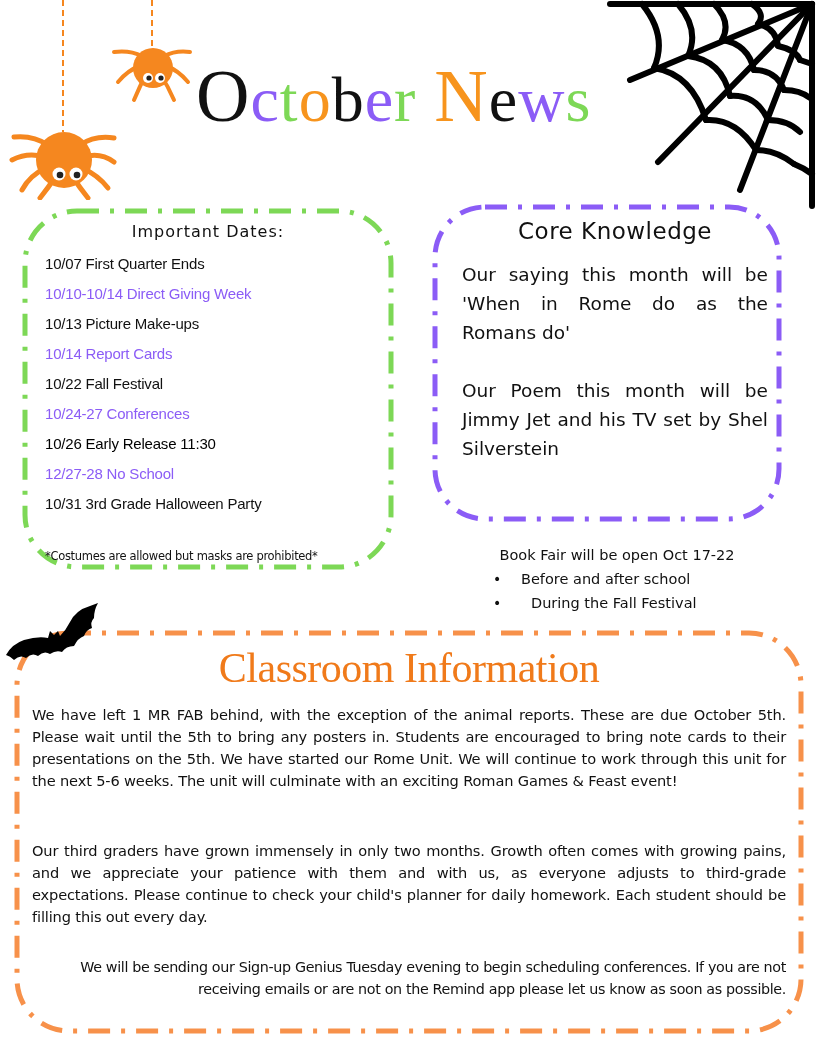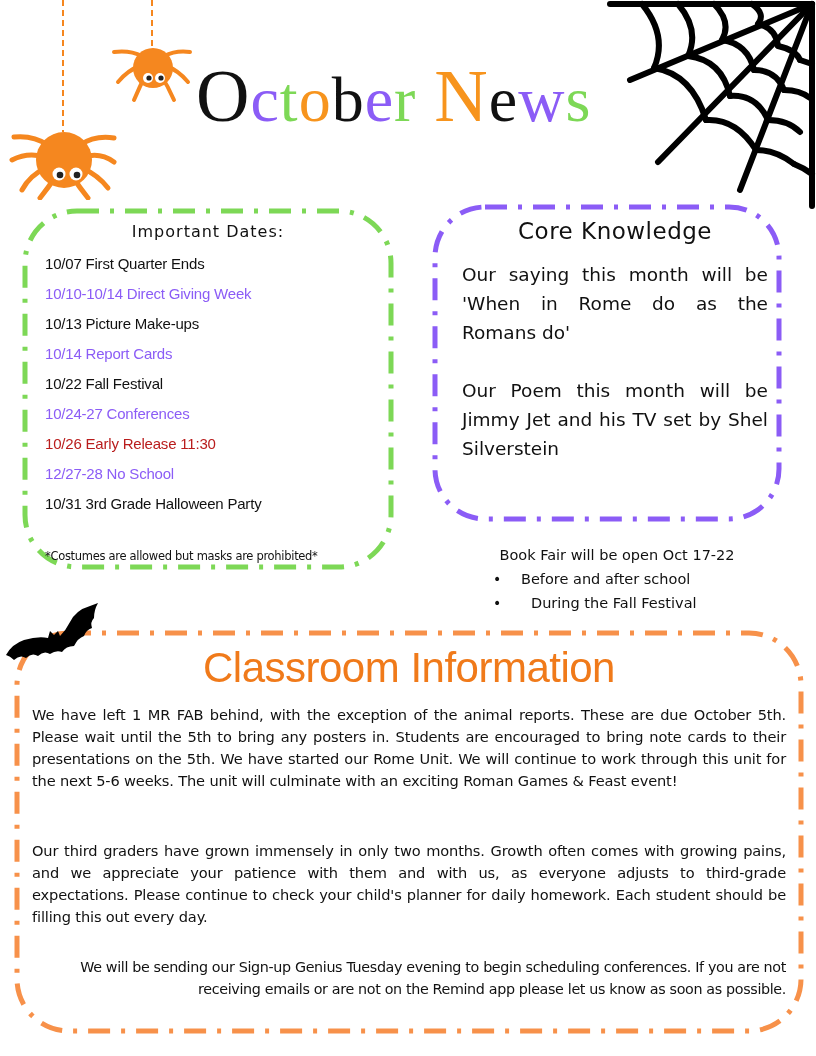--- a/index.html
+++ b/index.html
@@ -63,21 +63,21 @@
     height: 24px; line-height: 24px; position: relative; padding-left: 31px;
   }
   .bookfair-list li .bullet { position: absolute; left: 3px; top: 0; font-size: 14px; }
 
   
   .classroom {
     position: absolute; left: 14px; top: 630px; width: 790px; height: 404px;
   }
   .classroom-title {
     position: absolute; left: 0; top: 14px; width: 100%; text-align: center;
-    font-family: Liberation Sans, sans-serif; font-size: 42px; color: #f07a1a;
+    font-family: Liberation Serif, serif; font-size: 42px; color: #f07a1a;
     letter-spacing: -0.5px;
   }
   .para {
     position: absolute; left: 18px; width: 754px;
     font-family: "DejaVu Sans", sans-serif; font-size: 14.6px; line-height: 22px;
     text-align: justify; letter-spacing: -0.15px;
   }
   .para.last { text-align: right; font-size: 14.3px; letter-spacing: -0.35px; }
 </style>
 </head>
@@ -155,21 +155,21 @@
     <rect x="3" y="3" width="366" height="356" rx="52" ry="52" fill="none" stroke="#7dd856" stroke-width="5" stroke-dasharray="22,11,4,11"></rect>
   </svg>
   <div class="dates-title">Important Dates:</div>
   <ul class="dates-list">
     <li style="color:#111111">10/07 First Quarter Ends</li>
     <li style="color:#8b5cf6">10/10-10/14 Direct Giving Week</li>
     <li style="color:#111111">10/13 Picture Make-ups</li>
     <li style="color:#8b5cf6">10/14 Report Cards</li>
     <li style="color:#111111">10/22 Fall Festival</li>
     <li style="color:#8b5cf6">10/24-27 Conferences</li>
-    <li style="color:#b91c1c">10/26 Early Release 11:30</li>
+    <li style="color:#000000">10/26 Early Release 11:30</li>
     <li style="color:#8b5cf6">12/27-28 No School</li>
     <li style="color:#111111">10/31 3rd Grade Halloween Party</li>
   </ul>
   <div class="dates-note">*Costumes are allowed but masks are prohibited*</div>
 </section>
 
 <section class="core">
   <svg class="box-svg" style="left:0;top:0;width:350px;height:318px" viewBox="0 0 350 318">
     <rect x="3" y="3" width="344" height="312" rx="50" ry="50" fill="none" stroke="#8b5cf6" stroke-width="5" stroke-dasharray="22,11,4,11"></rect>
   </svg>

